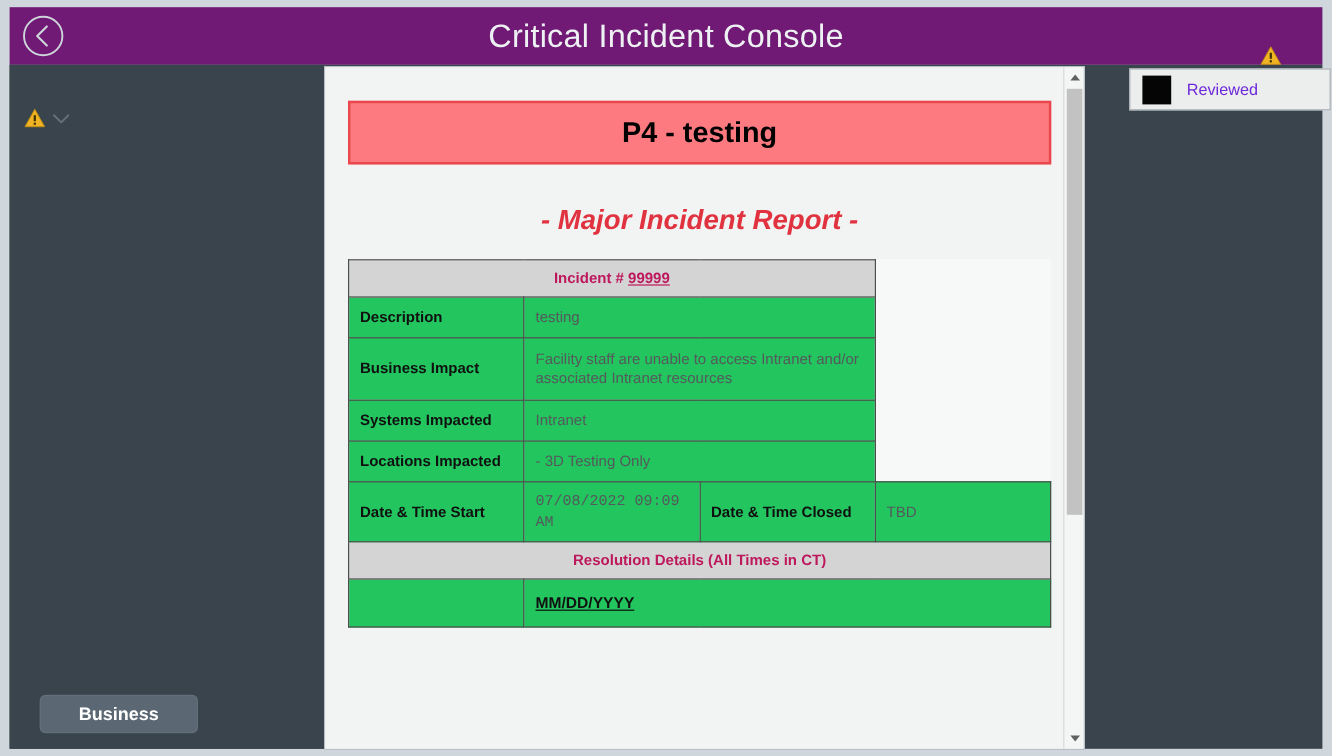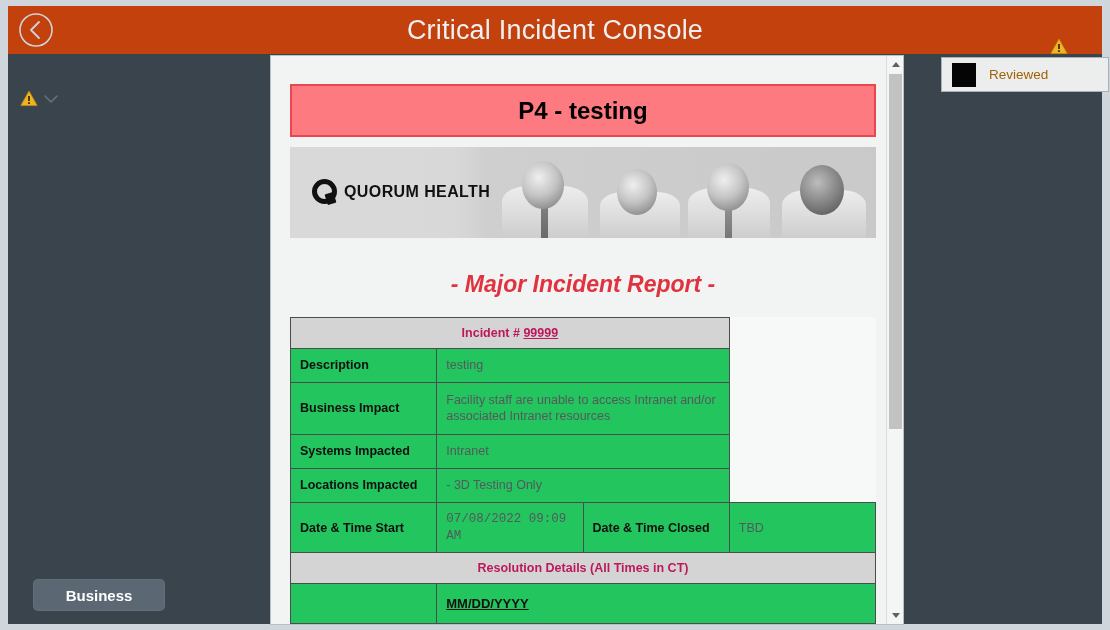--- a/index.html
+++ b/index.html
@@ -24,21 +24,21 @@
     background: #cfd6dc;
     box-sizing: border-box;
   }
 
   
   #titlebar {
     position: absolute;
     left: 8px; top: 6px;
     width: 1094px;
     height: 48px;
-    background: #c2410c;
+    background: #701a75;
     display: flex;
     align-items: center;
     box-sizing: border-box;
   }
   #back-btn {
     width: 40px;
     height: 40px;
     margin-left: 8px;
     flex: 0 0 auto;
     cursor: pointer;
@@ -333,21 +333,21 @@
     padding-left: 10px;
     gap: 13px;
     cursor: pointer;
   }
   #reviewed-swatch {
     width: 24px; height: 24px;
     background: #050505;
   }
   #reviewed-label {
     font-size: 13.5px;
-    color: #a16207;
+    color: #6d28d9;
   }
 </style>
 </head>
 <body>
 
 <div id="app">
 
   <div id="titlebar">
     <svg id="back-btn" viewBox="0 0 40 40">
       <circle cx="20" cy="20" r="16" fill="none" stroke="#cdd4da" stroke-width="1.6"></circle>
@@ -373,43 +373,20 @@
 
     <div id="distros-btn">Business</div>
   </div>
 
   <div id="doc-viewer">
 
     <div id="doc-page">
 
       <div id="priority-banner">P4 - testing</div>
 
-      <div id="logo-banner">
-
-        <div class="photo-coat" style="left:212px; width:86px; height:52px;"></div>
-        <div class="photo-tie" style="left:251px; height:48px;"></div>
-        <div class="photo-head" style="left:232px; top:14px; width:42px; height:48px;"></div>
-
-        <div class="photo-coat" style="left:310px; width:80px; height:46px;"></div>
-        <div class="photo-head" style="left:327px; top:22px; width:40px; height:46px;"></div>
-
-        <div class="photo-coat" style="left:398px; width:82px; height:50px;"></div>
-        <div class="photo-tie" style="left:435px; height:45px; background:linear-gradient(180deg,#9b9b9b,#777);"></div>
-        <div class="photo-head" style="left:417px; top:16px; width:42px; height:48px;"></div>
-
-        <div class="photo-coat" style="left:492px; width:84px; height:48px;"></div>
-        <div class="photo-head" style="left:510px; top:18px; width:44px; height:50px;
-             background:radial-gradient(circle at 40% 35%, #bdbdbd 0%, #8a8a8a 45%, #5e5e5e 85%, #474747 100%);"></div>
-
-        <div id="logo-fade"></div>
-        <div id="logo-mark">
-          <div id="logo-q"></div>
-          <div id="logo-text">QUORUM HEALTH</div>
-        </div>
-      </div>
 
       <div id="report-title">- Major Incident Report -</div>
 
       <table id="inc-table">
         <tbody>
             <tr>
           <td class="hdr-cell" colspan="3"><span>Incident # </span><span class="u">99999</span></td>
         </tr>
 
         <tr>

